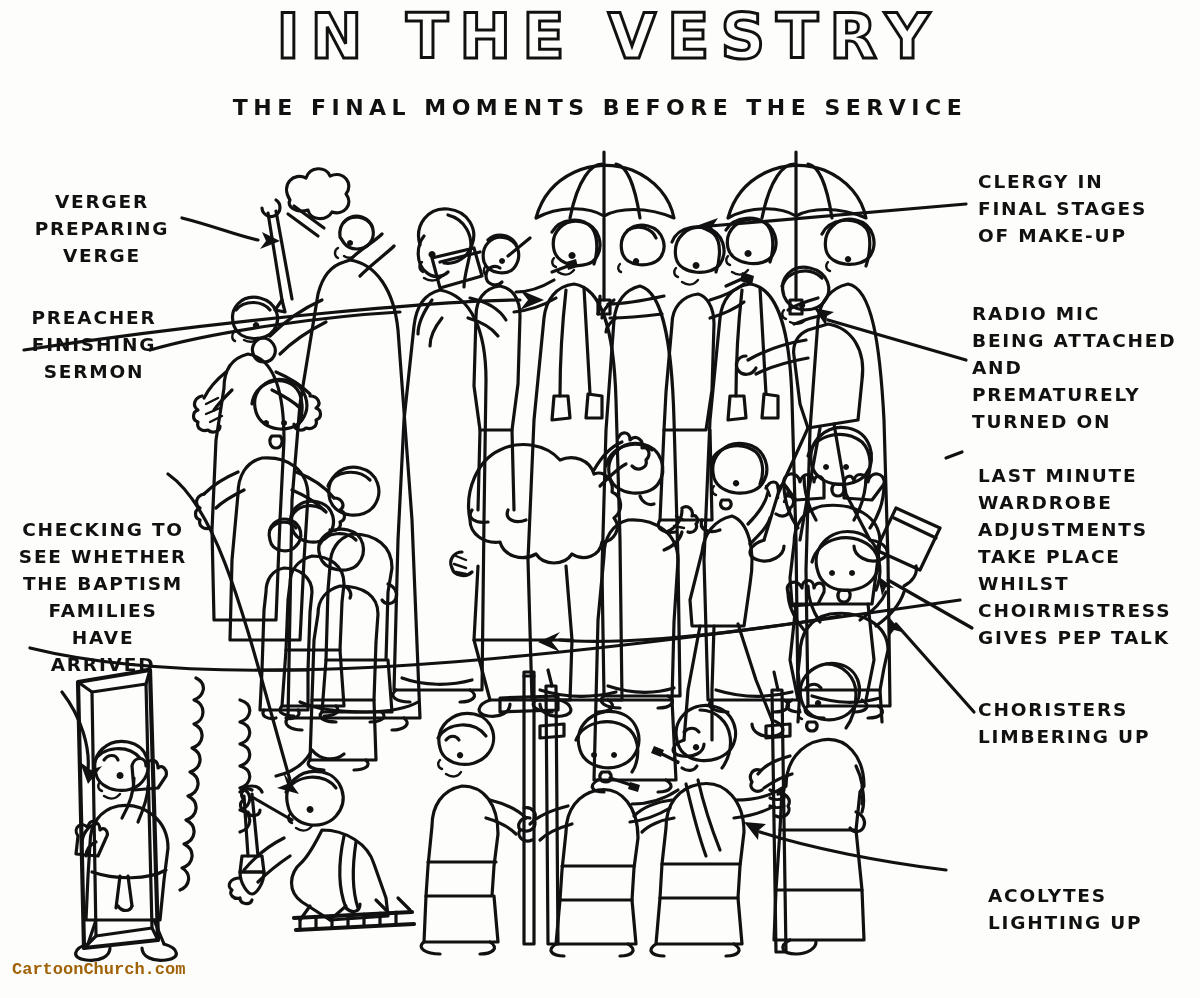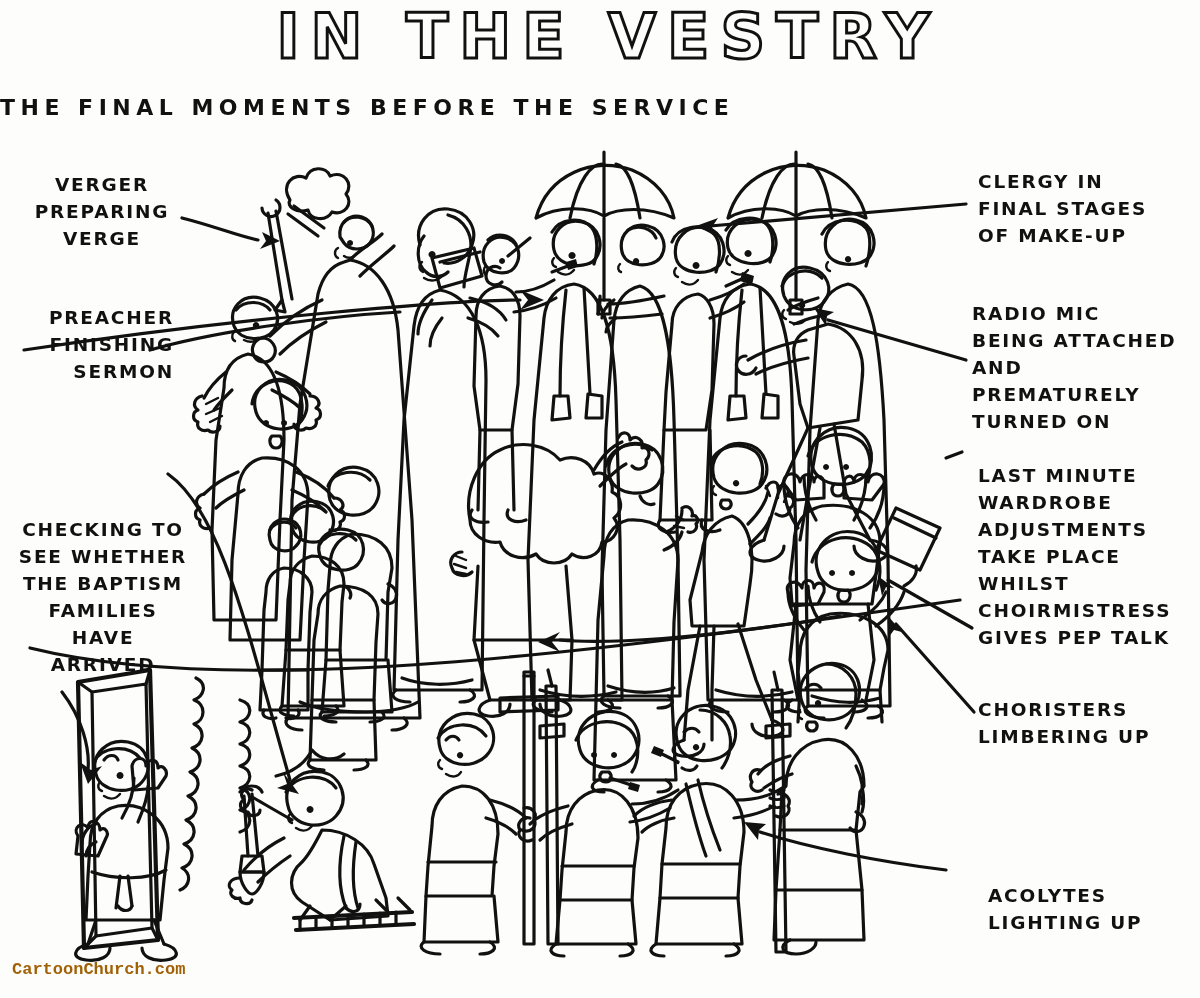--- a/index.html
+++ b/index.html
@@ -18,21 +18,21 @@
   .title-txt{
     position:absolute;left:0;right:0;top:6px;text-align:center;
     font-family:"DejaVu Sans", sans-serif;
     font-size:62px;letter-spacing:11px;font-weight:700;
     color:#fdfdfb;
     -webkit-text-stroke:3px #111;
     line-height:1;
     padding-left:17px;
   }
   .subtitle-txt{
-    position:absolute;left:0;right:0;top:95px;text-align:left;
+    position:absolute;left:0;right:0;top:95px;text-align:center;
     font-size:22px;letter-spacing:5.5px;font-weight:700;color:#111;
   }
   .label{
     position:absolute;
     font-family:"DejaVu Sans", sans-serif;
     font-size:18.5px;
     font-weight:700;
     letter-spacing:1.8px;
     line-height:27px;
     color:#111;
@@ -583,25 +583,25 @@
 
       <path class="ink" d="M972 628 L 888 580"></path>
       <path class="solid" d="M894 588 l-16-12 l4 20 l4-9z"></path>
 
       <path class="ink" d="M946 870 C 880 862, 810 848, 760 832"></path>
       <path class="solid" d="M766 824 l-22-2 l14 18 l1-10z"></path>
     </g>
 
   </svg>
 
-  <div class="label lbl-center" style="left:22px;top:171px;width:160px;">VERGER
+  <div class="label lbl-center" style="left:22px;top:188px;width:160px;">VERGER
 PREPARING
 VERGE</div>
 
-  <div class="label lbl-center" style="left:14px;top:304px;width:160px;text-align:right;">PREACHER
+  <div class="label lbl-center" style="left:14px;top:304px;width:160px;">PREACHER
 FINISHING
 SERMON</div>
 
 
   <div class="label lbl-center" style="left:14px;top:516px;width:178px;">CHECKING TO
 SEE WHETHER
 THE BAPTISM
 FAMILIES
 HAVE
 ARRIVED</div>

